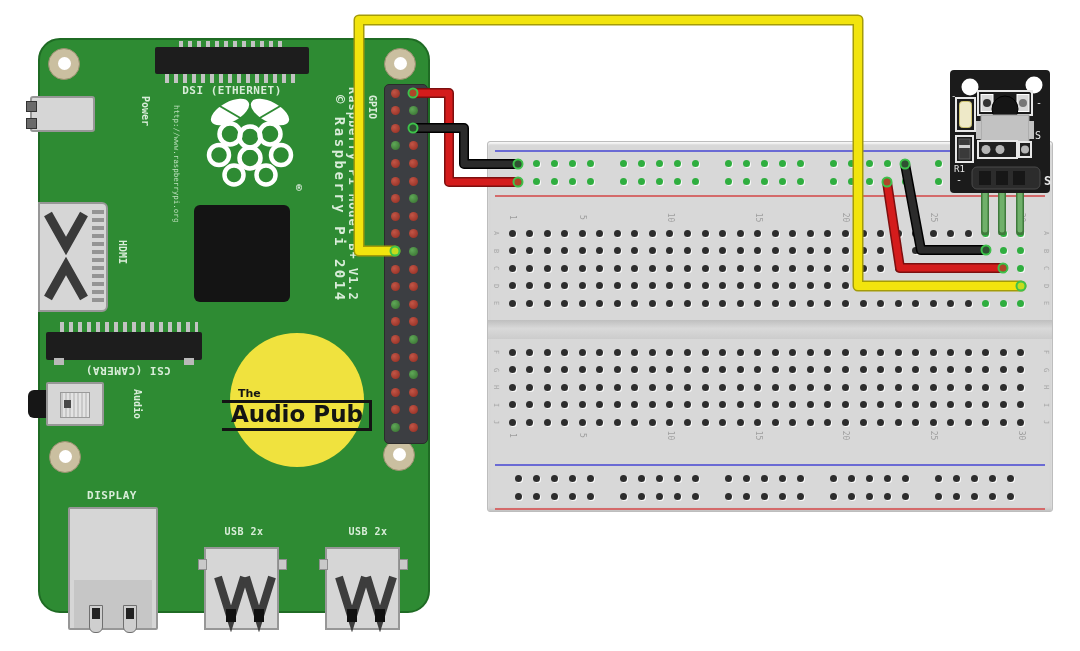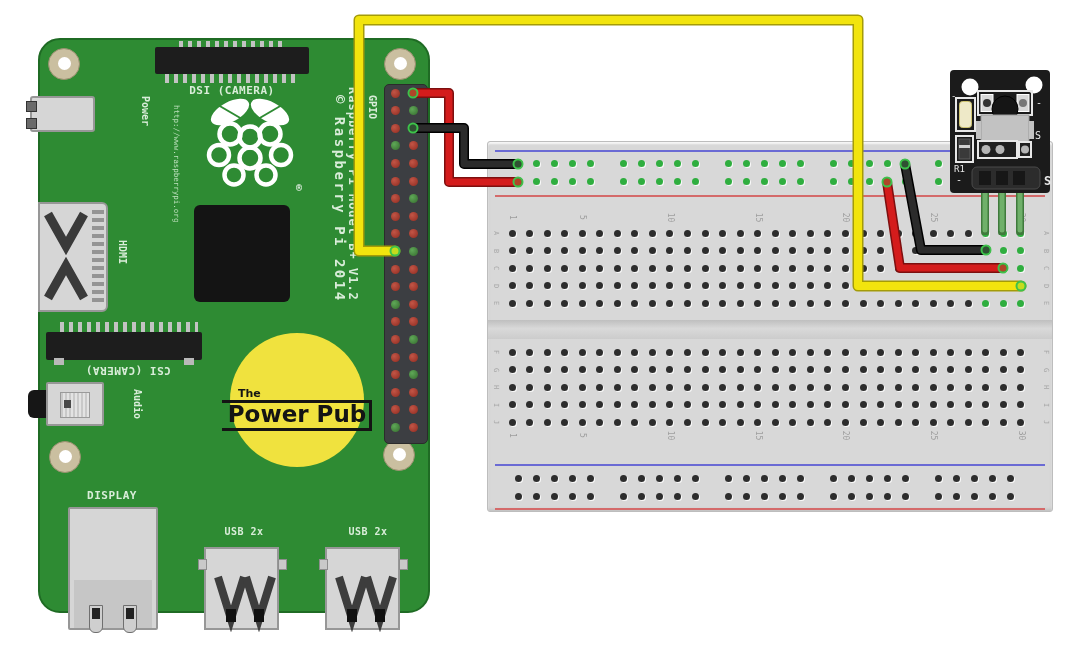--- a/index.html
+++ b/index.html
@@ -65,21 +65,21 @@
   <div class="pi">
 
     <div class="mhole" style="left:8px;top:8px;"></div>
     <div class="mhole" style="left:344px;top:8px;"></div>
     <div class="mhole" style="left:9px;top:401px;"></div>
     <div class="mhole" style="left:343px;top:399px;"></div>
 
     <div class="abs combH" style="left:139px;top:1px;width:106px;height:7px;"></div>
     <div class="darkbar" style="left:115px;top:7px;width:154px;height:27px;"></div>
     <div class="abs combH" style="left:125px;top:34px;width:134px;height:9px;"></div>
-    <div class="blabel" style="left:115px;top:44px;width:154px;text-align:center;">DSI (CAMERA)</div>
+    <div class="blabel" style="left:115px;top:44px;width:154px;text-align:center;">DSI (ETHERNET)</div>
 
     <div class="conn" style="left:-10px;top:56px;width:65px;height:36px;border-radius:3px;"></div>
     <div class="abs" style="left:-14px;top:61px;width:9px;height:9px;background:#6a6a6a;border:1px solid #333;"></div>
     <div class="abs" style="left:-14px;top:78px;width:9px;height:9px;background:#6a6a6a;border:1px solid #333;"></div>
     <div class="vtext" style="left:111px;top:56px;font-size:10px;">Power</div>
 
     <svg class="abs" style="left:150px;top:57px;" width="120" height="96" viewBox="0 0 120 96">
       <ellipse cx="40" cy="15" rx="21" ry="10" transform="rotate(-28 40 15)" fill="#fff"></ellipse>
       <ellipse cx="80" cy="15" rx="21" ry="10" transform="rotate(28 80 15)" fill="#fff"></ellipse>
       <line x1="28" y1="8" x2="52" y2="22" stroke="#2e8b33" stroke-width="2"></line>
@@ -123,21 +123,21 @@
     <div class="abs" style="left:20px;top:352px;width:28px;height:24px;border:1px solid #9a9a9a;
          background:repeating-linear-gradient(90deg,#c9c9c9 0 2px,#e3e3e3 2px 4px);"></div>
     <div class="abs" style="left:24px;top:360px;width:7px;height:8px;background:#4a4a4a;"></div>
     <div class="vtext" style="left:103px;top:349px;font-size:10px;">Audio</div>
 
     <div class="gp-circle" style="left:190px;top:293px;width:134px;height:134px;"></div>
     <div class="gp-line" style="left:182px;top:360px;width:150px;"></div>
     <div class="gp-line" style="left:182px;top:388px;width:150px;"></div>
     <div class="gp-cap" style="left:329px;top:360px;height:31px;"></div>
     <div class="gp-the" style="left:198px;top:347px;">The</div>
-    <div class="gp-name" style="left:182px;top:361px;width:150px;">Power Pub</div>
+    <div class="gp-name" style="left:182px;top:361px;width:150px;">Audio Pub</div>
 
     <div class="blabel" style="left:32px;top:449px;width:80px;text-align:center;">DISPLAY</div>
     <div class="conn" style="left:28px;top:467px;width:90px;height:123px;border-radius:2px;"></div>
     <div class="abs" style="left:34px;top:540px;width:78px;height:48px;background:#c6c6c6;"></div>
     <div class="abs" style="left:49px;top:565px;width:14px;height:28px;background:#cfcfcf;border:1px solid #6f6f6f;border-radius:0 0 6px 6px;box-sizing:border-box;">
       <div style="width:8px;height:11px;background:#222;margin:2px auto 0;"></div>
       </div>
     <div class="abs" style="left:83px;top:565px;width:14px;height:28px;background:#cfcfcf;border:1px solid #6f6f6f;border-radius:0 0 6px 6px;box-sizing:border-box;">
       <div style="width:8px;height:11px;background:#222;margin:2px auto 0;"></div>
       </div>

